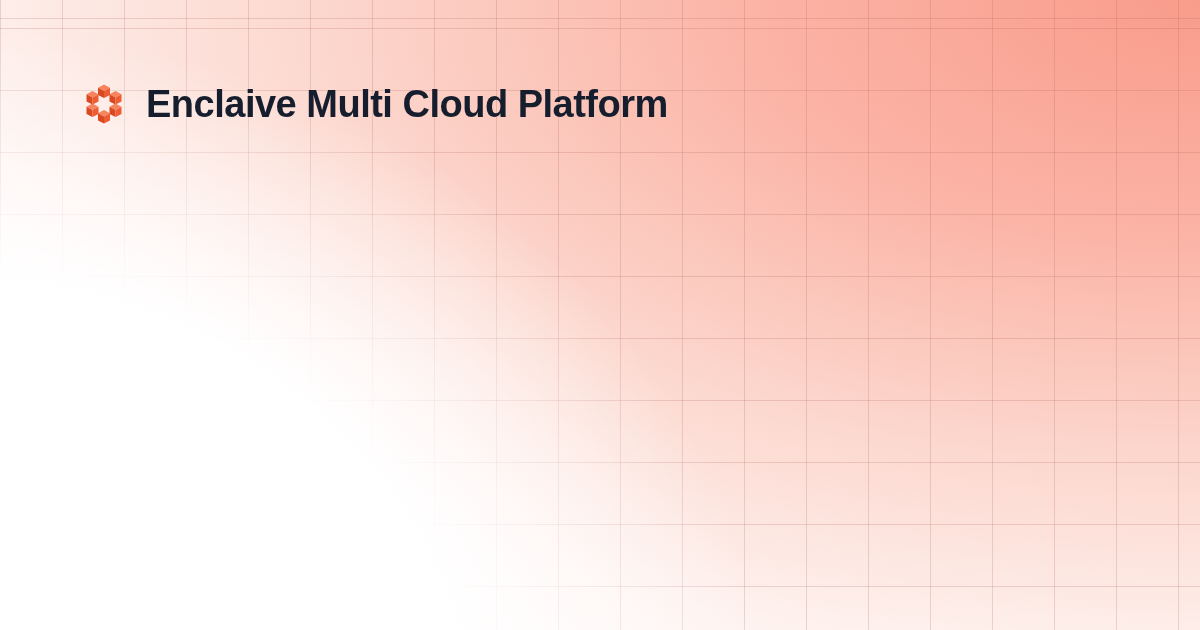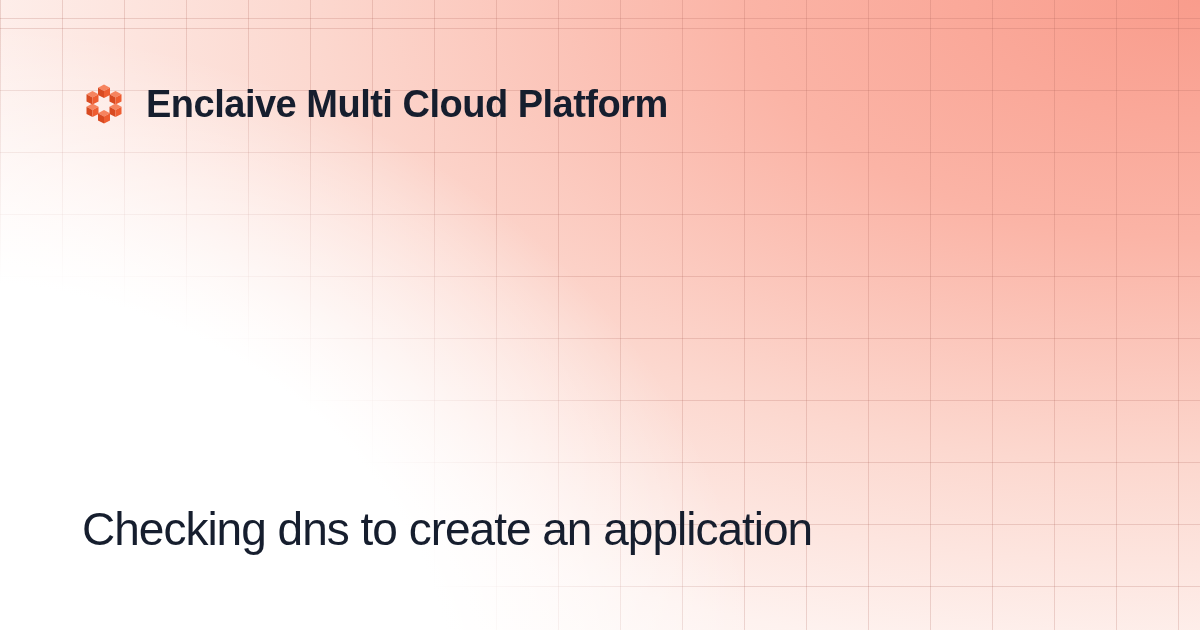--- a/index.html
+++ b/index.html
@@ -88,15 +88,14 @@
         <use href="#cube" x="33.5" y="26.5"></use>
         <use href="#cube" x="22" y="33"></use>
         <use href="#cube" x="10.5" y="26.5"></use>
         <use href="#cube" x="10.5" y="14"></use>
       </svg>
     </span>
     <span class="brand">Enclaive Multi Cloud Platform</span>
   </div>
 
 
-  <p class="subtitle">Checking dns to create an application</p>
 
 </div>
 
 </body></html>

